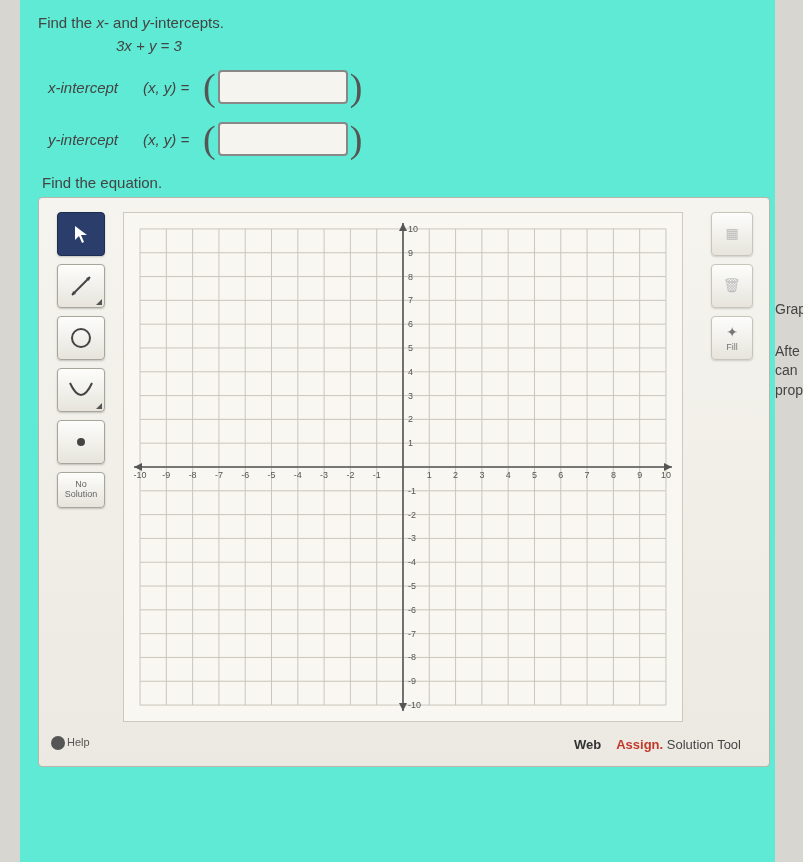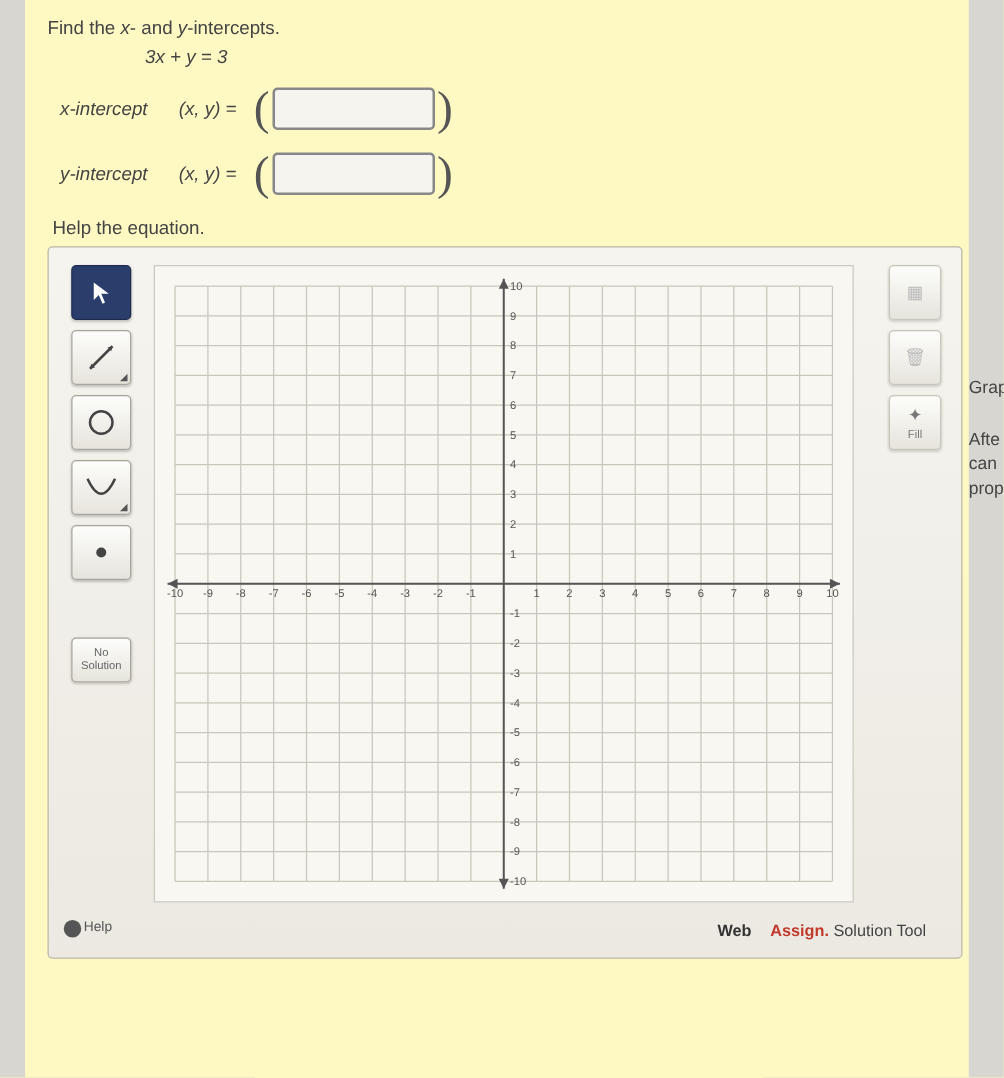--- a/index.html
+++ b/index.html
@@ -5,21 +5,21 @@
   * { box-sizing: border-box; margin: 0; padding: 0; }
   body {
     font-family: Arial, Helvetica, sans-serif;
     background: #d8d6d0;
     width: 803px;
     height: 862px;
     overflow: hidden;
     position: relative;
   }
   .page {
-    background: #fef9c3;
+    background: #5eead4;
     margin-left: 20px;
     padding: 14px 18px 0 18px;
     height: 100%;
     width: 755px;
     position: relative;
   }
   .prompt { font-size: 15px; color: #444; margin-bottom: 6px; }
   .prompt .ital { font-style: italic; }
   .equation { font-size: 15px; color: #444; font-style: italic; margin: 4px 0 16px 78px; }
   .intercept-row { display: flex; align-items: center; margin: 10px 0 18px 10px; font-size: 15px; color: #444; }
@@ -55,21 +55,21 @@
     display: flex; align-items: center; justify-content: center;
     font-size: 20px; color: #444;
     cursor: pointer;
     box-shadow: 0 1px 2px rgba(0,0,0,0.2);
   }
   .tool.active {
     background: #2b3d6b; color: #fff; border-color: #1e2c4f;
   }
   .tool.no-sol {
     height: 36px; font-size: 9px; color: #666; line-height: 1.1;
-    flex-direction: column; text-align: center; margin-top: 38px;
+    flex-direction: column; text-align: center;
   }
   .tool .corner-tri {
     position: absolute; right: 2px; bottom: 2px;
     width: 0; height: 0;
     border-left: 6px solid transparent;
     border-bottom: 6px solid #555;
   }
   .tool { position: relative; }
   .help-btn {
     position: absolute; left: 12px; bottom: 16px;
@@ -138,21 +138,21 @@
   </div>
 
   <div class="intercept-row">
     <span class="lbl">y-intercept</span>
     <span class="xy">(x, y) =</span>
     <span class="paren">(</span>
     <input class="ans-input" style="">
     <span class="paren">)</span>
   </div>
 
-  <div class="graph-title">Help the equation.</div>
+  <div class="graph-title">Find the equation.</div>
 
   <div class="graph-frame">
     <div class="tool-col">
       <div class="tool active">
         <svg width="16" height="20" viewBox="0 0 16 20">
             <path d="M2 2 L2 16 L6 12 L9 19 L11 18 L8 11 L14 11 Z" fill="#fff"></path>
           </svg>
       </div>
       <div class="tool">
         <svg width="28" height="28" viewBox="0 0 28 28">

